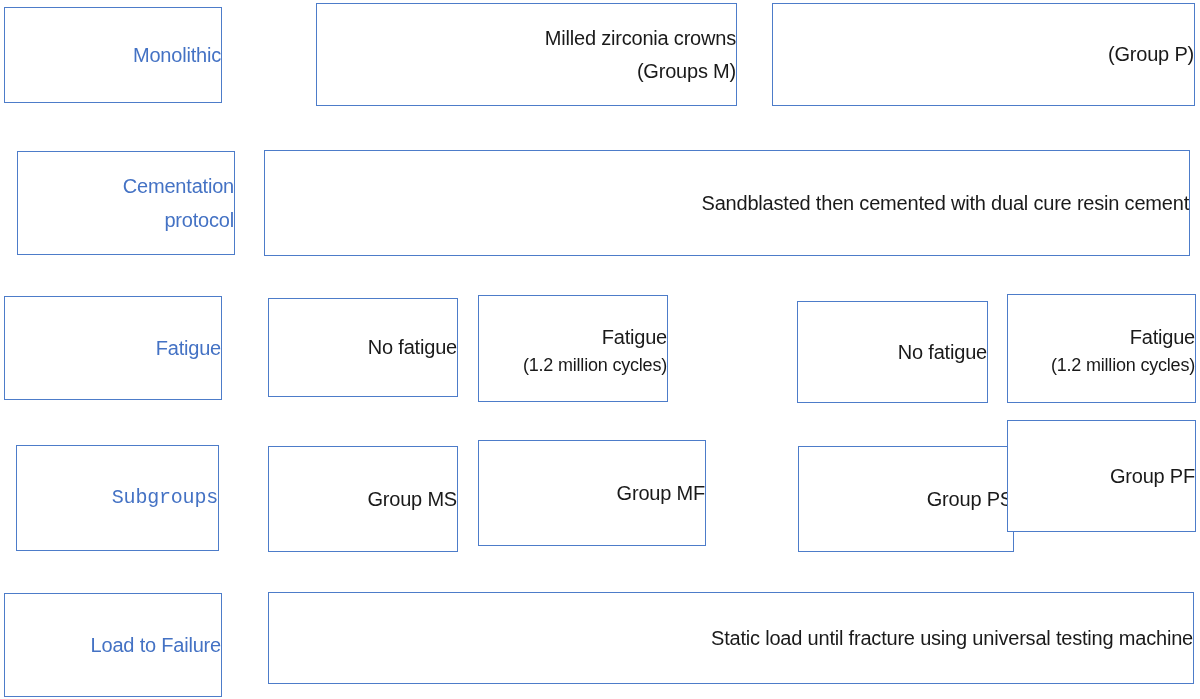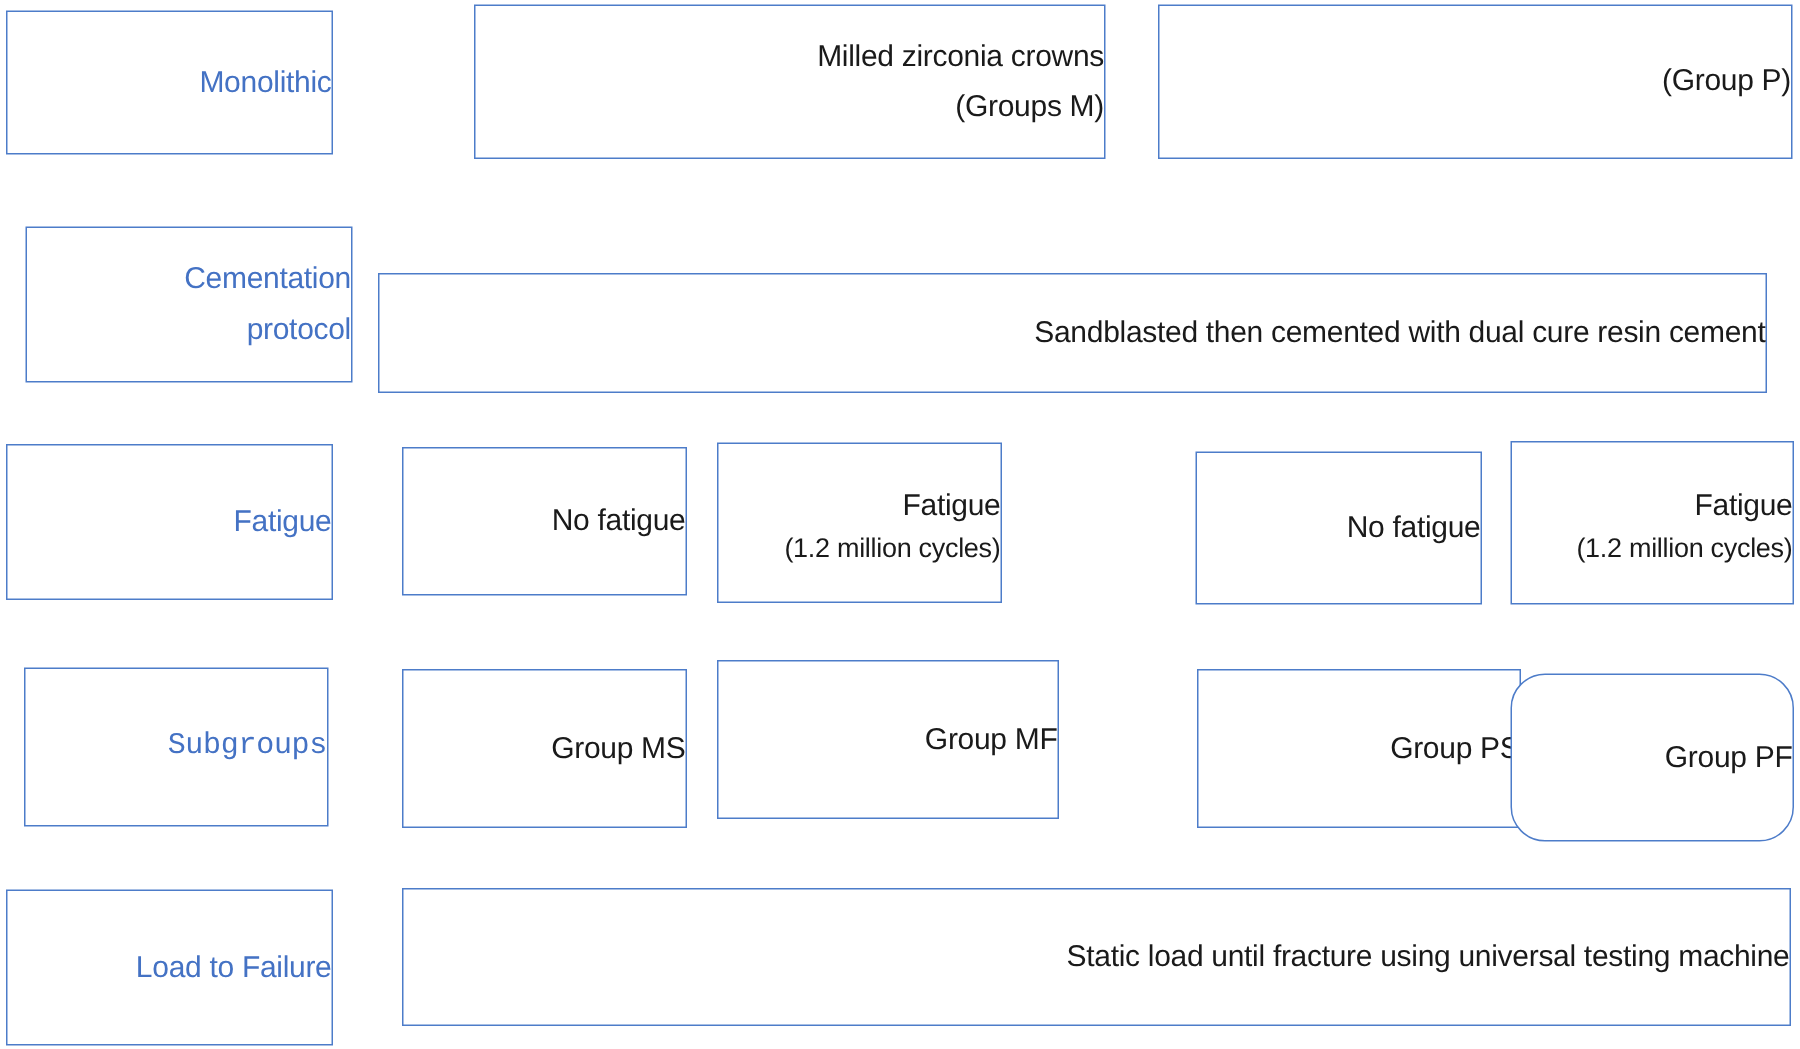--- a/index.html
+++ b/index.html
@@ -73,21 +73,21 @@
 
   <div class="box content-box" style="left:268px; top:3px; width:421px; height:103px;margin-left:48px;">
     <span class="line">Milled zirconia crowns</span>
     <span class="line">(Groups M)</span>
   </div>
 
   <div class="box content-box" style="left:772px; top:3px; width:423px; height:103px;">
     <span class="line">(Group P)</span>
   </div>
 
-  <div class="box content-box" style="left:252px; top:150px; width:926px; height:80px;margin-top:32px;">
+  <div class="box content-box" style="left:264px; top:150px; width:926px; height:106px;">
     <span class="line">Sandblasted then cemented with dual cure resin cement</span>
   </div>
 
   <div class="box content-box" style="left:268px; top:298px; width:190px; height:99px;">
     <span class="line">No fatigue</span>
   </div>
 
   <div class="box content-box" style="left:478px; top:295px; width:190px; height:107px;">
     <span class="line">Fatigue</span>
     <span class="line sub">(1.2 million cycles)</span>
@@ -107,21 +107,21 @@
   </div>
 
   <div class="box content-box" style="left:478px; top:440px; width:228px; height:106px;">
     <span class="line">Group MF</span>
   </div>
 
   <div class="box content-box" style="left:798px; top:446px; width:216px; height:106px;">
     <span class="line">Group PS</span>
   </div>
 
-  <div class="box content-box" style="left:1007px; top:449px; width:189px; height:112px;border-radius:23px;">
+  <div class="box content-box" style="left:1007px; top:420px; width:189px; height:112px;">
     <span class="line">Group PF</span>
   </div>
 
   <div class="box content-box" style="left:268px; top:592px; width:926px; height:92px;">
     <span class="line">Static load until fracture using universal testing machine</span>
   </div>
 
 </div>
 
 </body></html>

